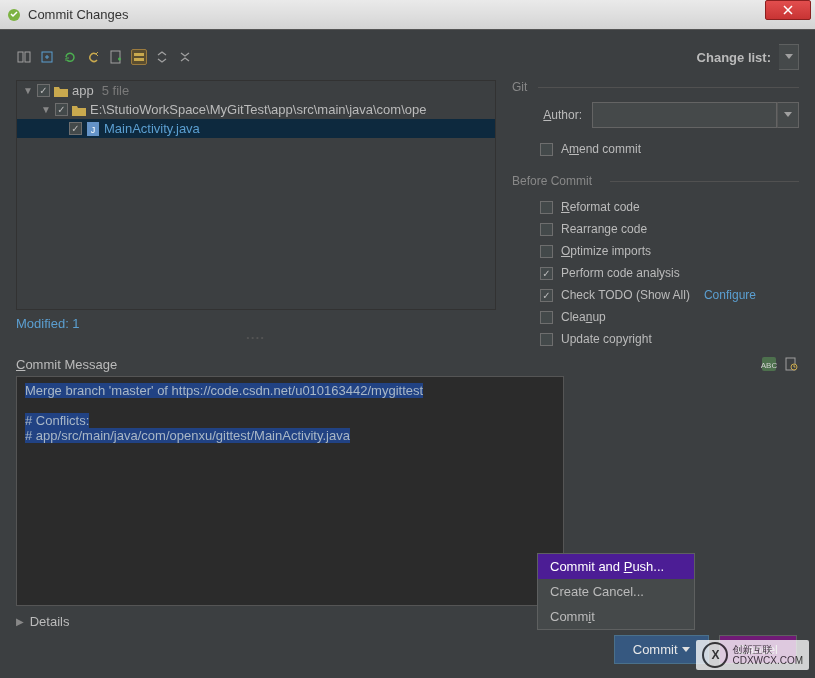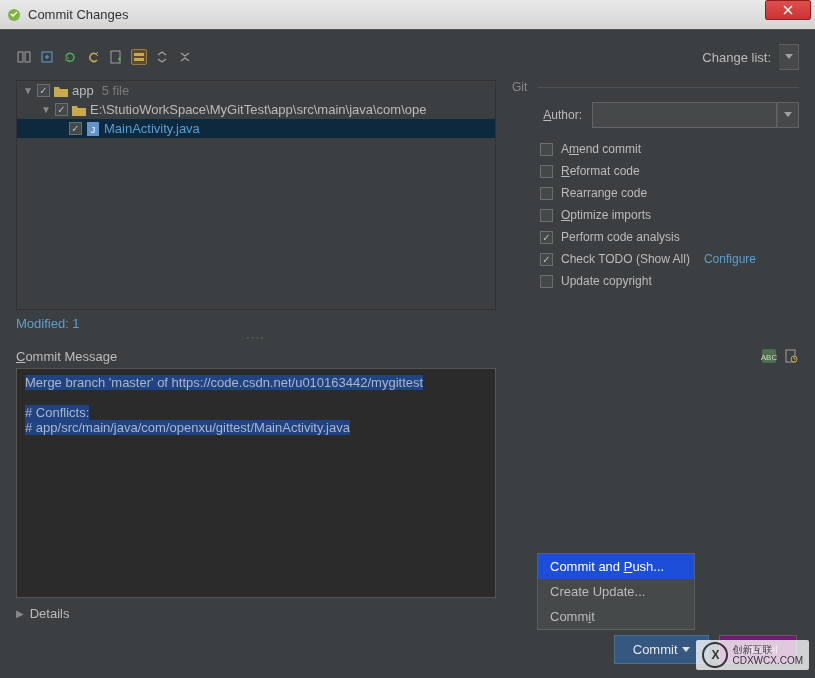--- a/index.html
+++ b/index.html
@@ -8,21 +8,21 @@
 .titlebar-icon { width: 16px; height: 16px; margin-right: 6px; }
 .titlebar-text { color: #333; flex: 1; font-size: 13px; }
 .close-btn { width: 46px; height: 20px; background: linear-gradient(#e24e4e, #c83434); border: 1px solid #8b2020; border-radius: 2px; display: flex; align-items: center; justify-content: center; color: #fff; position: absolute; right: 4px; top: 0; }
 .close-btn svg { width: 10px; height: 10px; }
 .content { padding: 14px 16px; display: flex; flex-direction: column; height: calc(100% - 30px); }
 .top-row { display: flex; align-items: center; margin-bottom: 10px; }
 .toolbar-icons { display: flex; gap: 7px; align-items: center; }
 .tb-icon { width: 16px; height: 16px; display: flex; align-items: center; justify-content: center; color: #a0a0a0; cursor: pointer; }
 .tb-icon.boxed { border: 1px solid #9c7b3e; background: #5a4d2f; border-radius: 2px; padding: 1px; }
 .changelist { margin-left: auto; display: flex; align-items: center; gap: 8px; }
-.changelist-label { color: #bbbbbb; }
+.changelist-label { color: #bbbbbb; font-weight: bold; }
 .changelist-select { background: #45494a; border: 1px solid #5e6060; color: #bbbbbb; padding: 4px 10px; min-width: 90px; display: flex; align-items: center; }
 .changelist-dd { background: #45494a; border: 1px solid #5e6060; border-left: none; width: 20px; height: 26px; display: flex; align-items: center; justify-content: center; }
 .main-area { display: flex; gap: 12px; flex: 0 0 auto; }
 .left-pane { width: 480px; }
 .tree-box { background: #3c3f41; border: 1px solid #323232; height: 230px; overflow: hidden; }
 .tree-row { display: flex; align-items: center; padding: 2px 6px; gap: 4px; white-space: nowrap; }
 .tree-row.sel { background: #0d293e; }
 .tree-arrow { width: 10px; color: #888; font-size: 10px; }
 .chk { width: 13px; height: 13px; border: 1px solid #6e6e6e; background: #43494a; display: inline-flex; align-items: center; justify-content: center; font-size: 10px; color: #bbb; }
 .chk.checked::after { content: "✓"; }
@@ -53,21 +53,21 @@
 .msg-icons { margin-left: auto; display: flex; gap: 6px; }
 .msg-box { background: #2b2b2b; border: 1px solid #555; height: 230px; margin-top: 4px; padding: 6px 8px; color: #a9b7c6; font-family: Consolas, monospace; font-size: 13px; }
 .msg-sel { background: #214283; display: inline; }
 .details-row { display: flex; align-items: center; padding: 8px 0; gap: 6px; }
 .details-arrow { color: #888; font-size: 10px; }
 .bottom-buttons { position: absolute; bottom: 14px; right: 18px; display: flex; gap: 10px; align-items: center; }
 .btn { padding: 6px 18px; border: 1px solid #5e6060; background: #701a75; color: #bbbbbb; font-size: 13px; display: flex; align-items: center; gap: 4px; cursor: pointer; }
 .btn.primary { background: #365880; border-color: #4a708b; color: #e8e8e8; }
 .commit-menu { position: absolute; bottom: 48px; right: 120px; background: #45494a; border: 1px solid #5e6060; width: 158px; }
 .menu-item { padding: 5px 12px; color: #bbbbbb; cursor: pointer; }
-.menu-item.hl { background: #1d4ed8; color: #fff; }
+.menu-item.hl { background: #4c1d95; color: #fff; }
 .menu-item u { text-decoration: underline; }
 .watermark { position: absolute; bottom: 8px; right: 6px; opacity: 0.85; display: flex; align-items: center; gap: 4px; background: rgba(255,255,255,0.9); padding: 2px 6px; border-radius: 2px; }
 .watermark-circle { width: 26px; height: 26px; border: 2px solid #333; border-radius: 50%; display: flex; align-items: center; justify-content: center; font-weight: bold; color: #333; font-size: 12px; }
 .watermark-text { font-size: 10px; color: #333; line-height: 1.1; }
 svg { display: block; }
 </style>
 </head>
 <body>
 
 <div class="titlebar">
@@ -193,20 +193,21 @@
           <div class="author-dd">
               <svg width="8" height="6" viewBox="0 0 8 6">
                 <path d="M0 0l4 5 4-5" fill="#a0a0a0"></path>
               </svg>
             </div>
         </div>
         <div class="check-row">
           <span class="chk"></span>
           <label>A<u>m</u>end commit</label>
         </div>
+        <div class="before-title">Before Commit</div>
         <div class="check-row">
             <span class="chk"></span>
             <label><u>R</u>eformat code</label>
           </div>
         <div class="check-row">
             <span class="chk"></span>
             <label>Rearrange code</label>
           </div>
         <div class="check-row">
             <span class="chk"></span>
@@ -216,20 +217,24 @@
             <span class="chk checked"></span>
             <label>Perform code analysis</label>
           </div>
         <div class="check-row">
             <span class="chk checked"></span>
             <label>Check TODO (Show All)</label>
             <span class="configure-link">Configure</span>
           </div>
         <div class="check-row">
             <span class="chk"></span>
+            <label>Clea<u>n</u>up</label>
+          </div>
+        <div class="check-row">
+            <span class="chk"></span>
             <label>Update copyright</label>
           </div>
       </div>
     </div>
   </div>
 
   <div class="msg-header">
     <span class="msg-label"><u>C</u>ommit Message</span>
     <div class="msg-icons">
       <span class="tb-icon">
@@ -240,37 +245,37 @@
         </span>
       <span class="tb-icon">
           <svg width="14" height="14" viewBox="0 0 14 14">
             <rect x="2" y="1" width="9" height="12" fill="none" stroke="#a0a0a0"></rect>
             <circle cx="10" cy="10" r="3" fill="#3c3f41" stroke="#c9a94e"></circle>
             <path d="M10 8v2h1.5" stroke="#c9a94e" fill="none"></path>
           </svg>
         </span>
     </div>
   </div>
-  <div class="msg-box" style="width:480px">
+  <div class="msg-box" style="width:548px">
     <span class="msg-sel">Merge branch 'master' of https://code.csdn.net/u010163442/mygittest</span><br><br>
     <span class="msg-sel"># Conflicts:</span><br>
     <span class="msg-sel">#  app/src/main/java/com/openxu/gittest/MainActivity.java</span>
   </div>
 
   <div class="details-row">
     <span class="details-arrow">▶</span>
     <span>Details</span>
     <span style="flex:1"></span>
     <span class="grip" style="margin-right:200px">••••</span>
   </div>
 </div>
 
 <div class="commit-menu">
   <div class="menu-item hl">Commit and <u>P</u>ush...</div>
-  <div class="menu-item">Create Update...</div>
+  <div class="menu-item">Create Cancel...</div>
   <div class="menu-item">Comm<u>i</u>t</div>
 </div>
 
 <div class="bottom-buttons">
   <div class="btn primary">
       <span>Commit</span>
       <svg width="8" height="6" viewBox="0 0 8 6">
         <path d="M0 0l4 5 4-5" fill="#e0e0e0"></path>
       </svg>
     </div>

